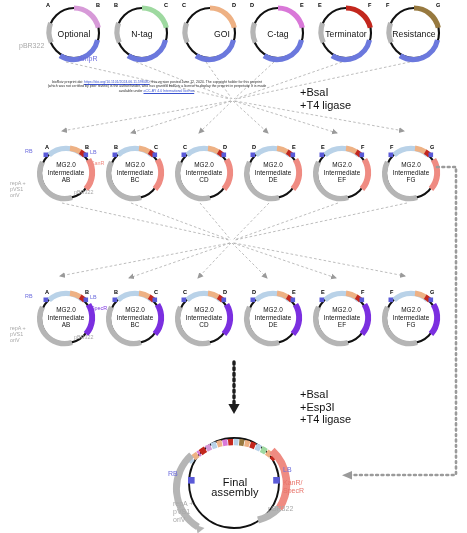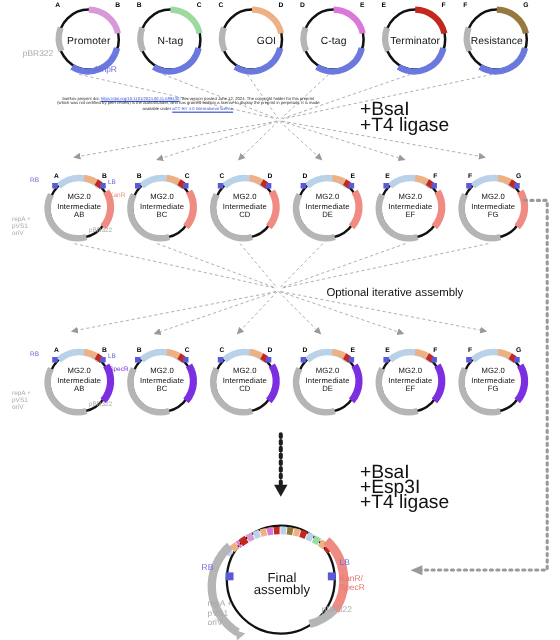--- a/index.html
+++ b/index.html
@@ -14,21 +14,21 @@
   .plas-label{position:absolute;text-align:center;font-size:6.4px;line-height:7.6px;
               color:#111;white-space:pre-line;letter-spacing:.1px;}
   .plas-label.big{font-size:8.6px;line-height:10px;}
   .jlabel{position:absolute;font-size:5.6px;font-weight:bold;color:#000;}
   .tag{position:absolute;font-size:5.4px;line-height:6.2px;white-space:pre-line;}
   .tag.grey{color:#a8a8a8;}
   .tag.blue{color:#6b6bdd;}
   .tag.red{color:#e8736a;}
   .tag.purple{color:#7b35d6;}
   .tag.lg{font-size:7px;line-height:8.2px;}
-  .step{position:absolute;font-size:16px;line-height:12.5px;color:#111;white-space:pre-line;}
+  .step{position:absolute;font-size:11px;line-height:12.5px;color:#111;white-space:pre-line;}
   .opt{position:absolute;font-size:9.5px;color:#111;}
   .watermark{position:absolute;left:13px;top:80px;width:288px;text-align:center;
              font-size:3.5px;line-height:4.4px;color:#2b2b2b;}
   .watermark a,.watermark .lnk{color:#3a53d0;text-decoration:underline;}
 </style>
 </head>
 <body>
 
 <div class="fig">
 
@@ -291,21 +291,21 @@
   </svg>
 
   <div class="txtlayer">
 
     <div class="watermark">
       <div><span>bioRxiv preprint doi: </span><span class="lnk">https://doi.org/10.1101/2024.06.11.598430</span><span>; this version posted June 12, 2024. The copyright holder for this preprint</span></div>
       <div>(which was not certified by peer review) is the author/funder, who has granted bioRxiv a license to display the preprint in perpetuity. It is made</div>
       <div><span>available under </span><span class="lnk">aCC-BY 4.0 International license</span><span>.</span></div>
     </div>
 
-    <div class="plas-label big" style="left:44px;top:29px;width:60px;">Promoter</div>
+    <div class="plas-label big" style="left:44px;top:29px;width:60px;">Optional</div>
     <div class="plas-label big" style="left:112px;top:29px;width:60px;">N-tag</div>
     <div class="plas-label big" style="left:192px;top:29px;width:60px;">GOI</div>
     <div class="plas-label big" style="left:248px;top:29px;width:60px;">C-tag</div>
     <div class="plas-label big" style="left:316px;top:29px;width:60px;">Terminator</div>
     <div class="plas-label big" style="left:384px;top:29px;width:60px;">Resistance</div>
 
     <div class="jlabel" style="left:46px;top:2px;">A</div>
     <div class="jlabel" style="left:96px;top:2px;">B</div>
     <div class="jlabel" style="left:114px;top:2px;">B</div>
     <div class="jlabel" style="left:164px;top:2px;">C</div>
@@ -357,21 +357,20 @@
     <div class="jlabel" style="left:430px;top:144px;">G</div>
 
     <div class="tag blue" style="left:25px;top:148px;">RB</div>
     <div class="tag blue" style="left:90px;top:149px;">LB</div>
     <div class="tag red" style="left: 91px; top: 160px; color: rgb(239, 139, 130);">KanR</div>
     <div class="tag grey" style="left:74px;top:189px;">pBR322</div>
     <div class="tag grey" style="left:10px;top:180px;">repA +
 pVS1
 oriV</div>
 
-    <div class="opt" style="left:272px;top:239px;">Optional iterative assembly</div>
 
     <div class="plas-label" style="left:41px;top:306px;width:50px;">MG2.0
 Intermediate
 AB</div>
     <div class="plas-label" style="left:110px;top:306px;width:50px;">MG2.0
 Intermediate
 BC</div>
     <div class="plas-label" style="left:179px;top:306px;width:50px;">MG2.0
 Intermediate
 CD</div>

